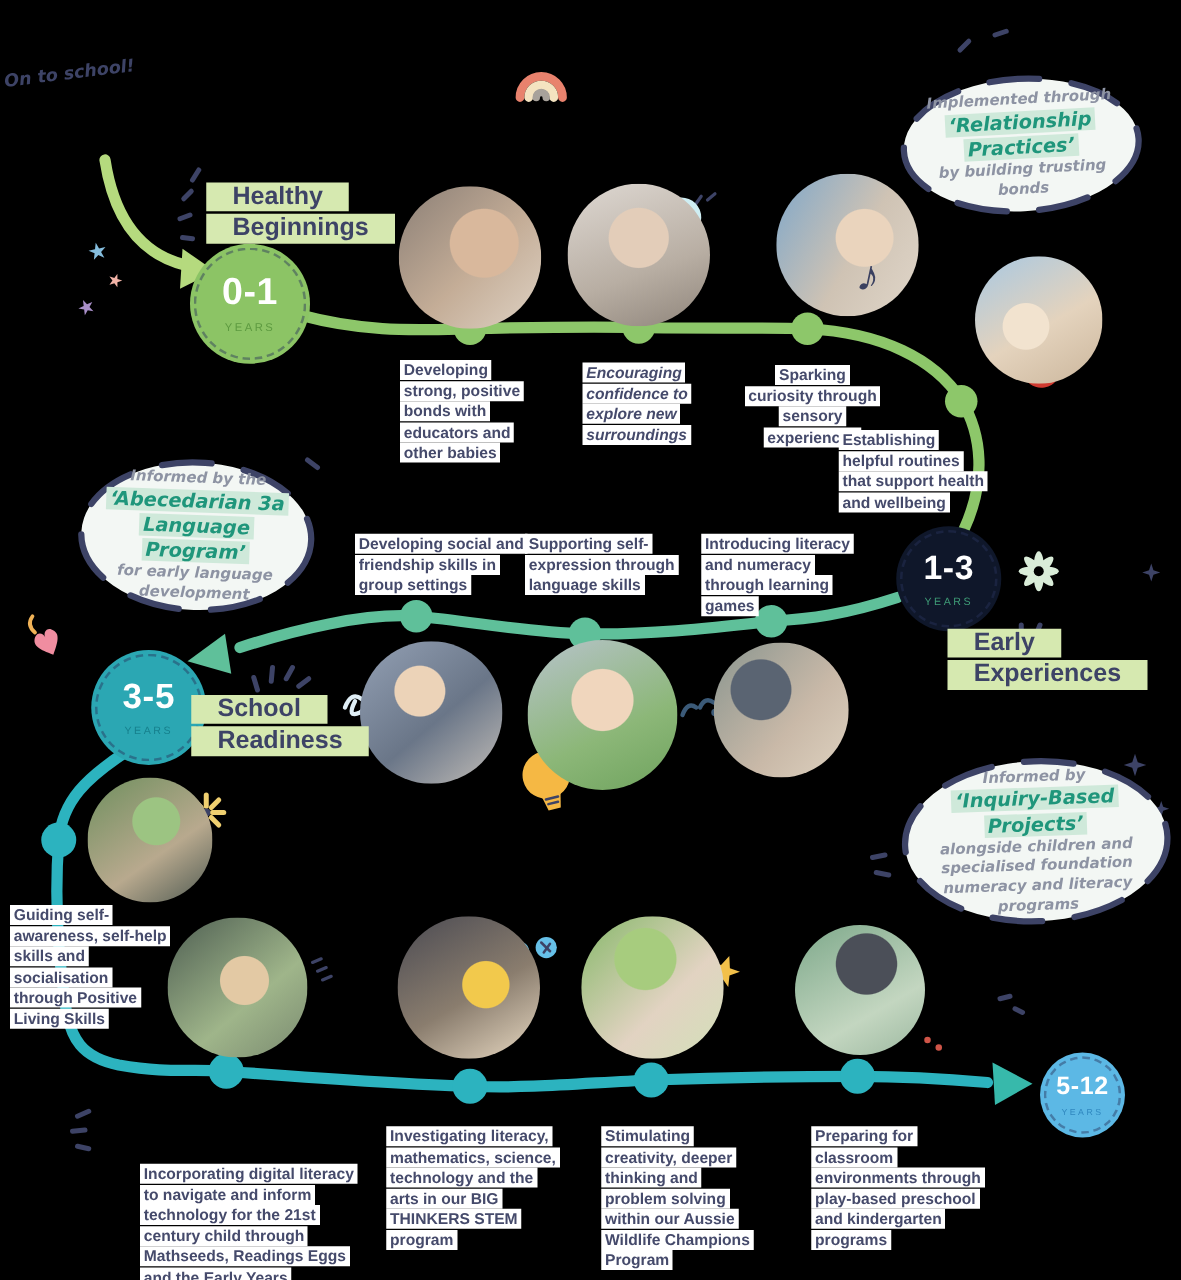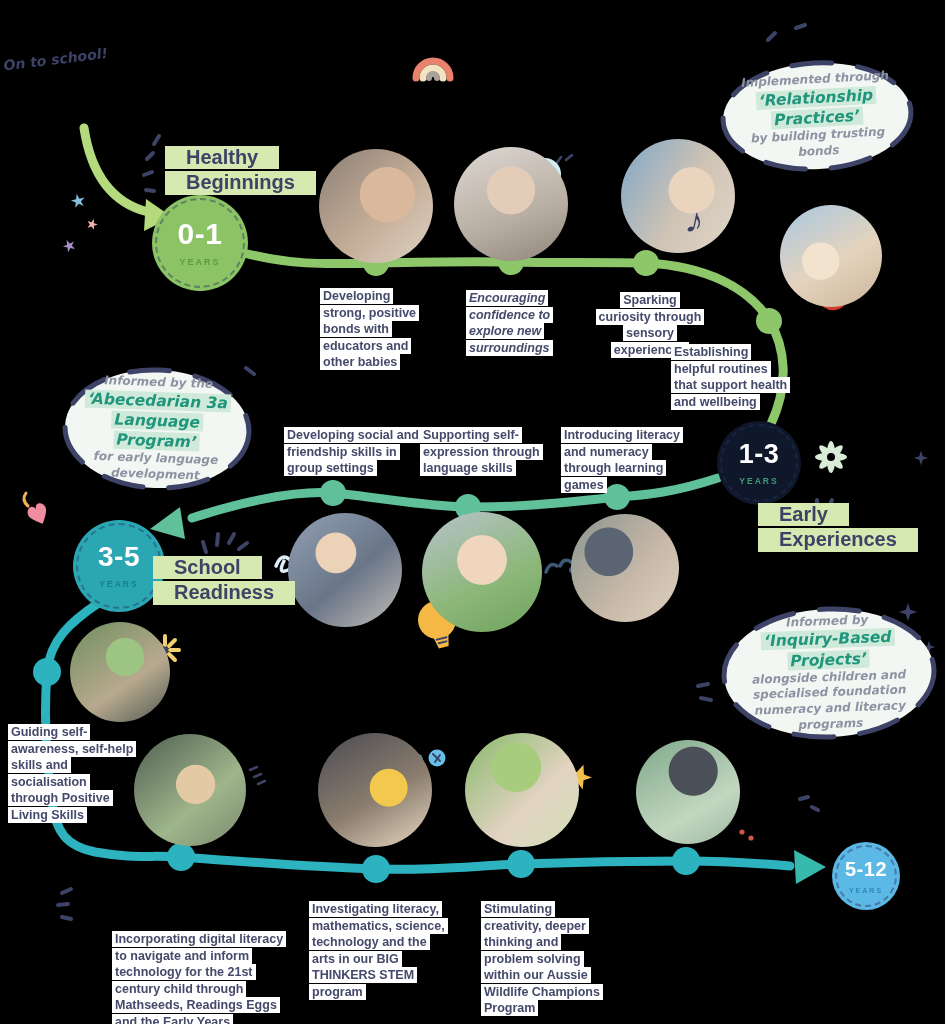--- a/index.html
+++ b/index.html
@@ -20,21 +20,21 @@
   .p9{left:134px;top:734px;width:112px;height:112px;background:radial-gradient(circle at 55% 45%,#e3c9a4 0 22%,transparent 23%),linear-gradient(140deg,#4e5e52,#9fb58a 60%,#7a8a70);}
   .p10{left:318px;top:733px;width:114px;height:114px;background:radial-gradient(circle at 62% 48%,#f2c94c 0 20%,transparent 21%),linear-gradient(150deg,#4a4a52,#8a7d6e 55%,#e8d9c2);}
   .p11{left:465px;top:733px;width:114px;height:114px;background:radial-gradient(circle at 45% 30%,#a7cc7e 0 24%,transparent 25%),linear-gradient(135deg,#87b86a,#e2d3c2 60%,#d2e0b8);}
   .p12{left:636px;top:740px;width:104px;height:104px;background:radial-gradient(circle at 55% 30%,#4b4f58 0 26%,transparent 27%),linear-gradient(150deg,#7da88a,#c3d6c0 65%,#9cb8a0);}
 
   
   .age-circle{position:absolute;z-index:3;border-radius:50%;display:flex;flex-direction:column;
               align-items:center;justify-content:center;color:#fff;}
   .age-circle::before{content:"";position:absolute;inset:3px;border:2px dashed rgba(41,52,92,.45);border-radius:50%;}
   .age-circle .num{font-weight:800;line-height:1;letter-spacing:.5px;}
-  .age-circle .yrs{font-weight:700;letter-spacing:2px;margin-top:8px;}
+  .age-circle .yrs{font-weight:400;letter-spacing:2px;margin-top:8px;}
   .c01{left:152px;top:195px;width:96px;height:96px;background:#8cc465;}
   .c01 .num{font-size:30px}.c01 .yrs{font-size:9px;color:#5d9a40;}
   .c13{left:717px;top:421px;width:84px;height:84px;background:#0f172a;}
   .c13 .num{font-size:27px}.c13 .yrs{font-size:8.5px;color:#3f9c77;}
   .c35{left:73px;top:520px;width:92px;height:92px;background:#2ba7b3;}
   .c35 .num{font-size:28px}.c35 .yrs{font-size:8.5px;color:#16808d;}
   .c512{left:832px;top:842px;width:68px;height:68px;background:#5cb8e5;}
   .c512 .num{font-size:20px}.c512 .yrs{font-size:7px;color:#2f87bf;}
 
   
@@ -300,20 +300,21 @@
   <div class="caption cap2"><span>Encouraging confidence to explore new surroundings</span></div>
   <div class="caption cap3"><span>Sparking curiosity through sensory experiences</span></div>
   <div class="caption cap4"><span>Establishing helpful routines that support health and wellbeing</span></div>
   <div class="caption cap5"><span>Developing social and friendship skills in group settings</span></div>
   <div class="caption cap6"><span>Supporting self-expression through language skills</span></div>
   <div class="caption cap7"><span>Introducing literacy and numeracy through learning games</span></div>
   <div class="caption cap8"><span>Guiding self-awareness, self-help skills and socialisation through Positive Living Skills</span></div>
   <div class="caption cap9"><span>Incorporating digital literacy to navigate and inform technology for the 21st century child through Mathseeds, Readings Eggs and the Early Years Toolbox</span></div>
   <div class="caption cap10"><span>Investigating literacy, mathematics, science, technology and the arts in our BIG THINKERS STEM program</span></div>
   <div class="caption cap11"><span>Stimulating creativity, deeper thinking and problem solving within our Aussie Wildlife Champions Program</span></div>
+  <div class="caption cap12"><span>Preparing for classroom environments through play-based preschool and kindergarten programs</span></div>
 
   <div class="bubble b1">
     <svg width="202" height="120" viewBox="0 0 202 120">
       <ellipse cx="101" cy="60" rx="94" ry="53" fill="#f3f7f4" stroke="#3d4366" stroke-width="5" stroke-dasharray="40 26" stroke-linecap="round"></ellipse>
     </svg>
     <div class="txt">
       <div class="pre">Implemented through</div>
       <span class="hl">‘Relationship Practices’</span>
       <div class="post">by building trusting bonds</div>
     </div>

